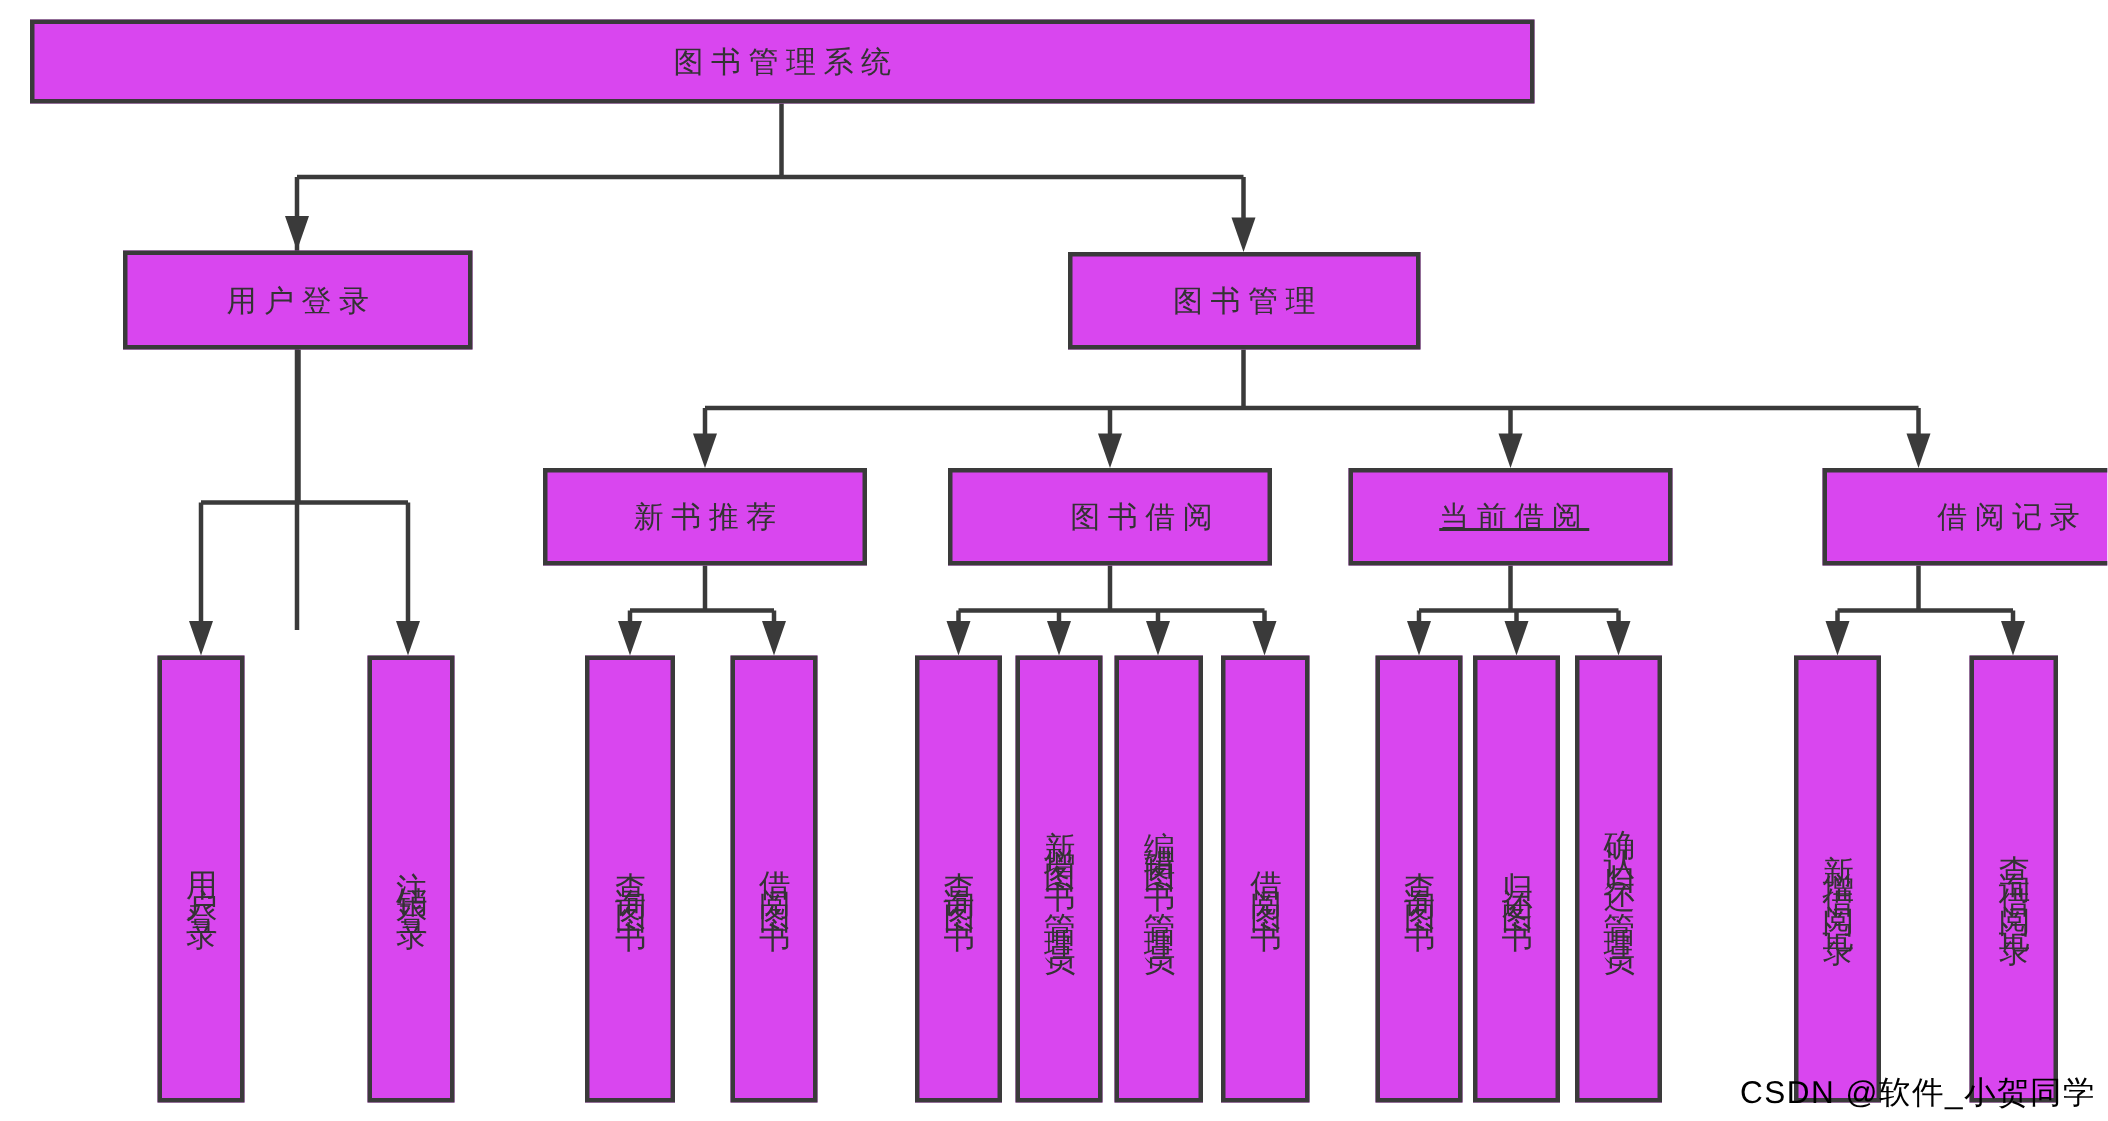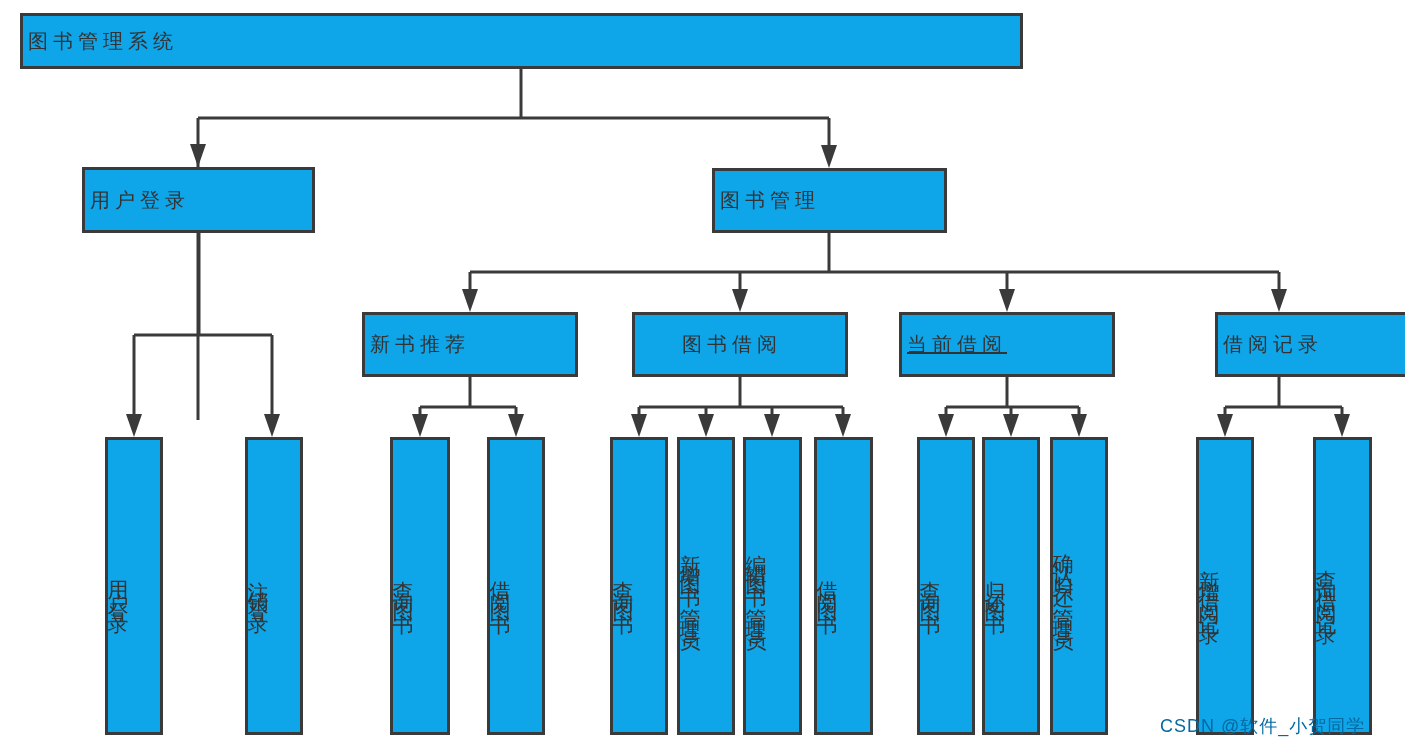--- a/index.html
+++ b/index.html
@@ -20,24 +20,24 @@
     left: 0;
     top: 0;
     width: 1405px;
     height: 747px;
     z-index: 1;
   }
   .node {
     position: absolute;
     box-sizing: border-box;
     border: 3px solid #3a3a3a;
-    background: #0ea5e9;
+    background: #d946ef;
     display: flex;
     align-items: center;
-    justify-content: flex-start;
+    justify-content: center;
     color: #333333;
     z-index: 2;
   }
   .hlabel {
     font-size: 20px;
     letter-spacing: 5px;
     text-indent: 5px;
     white-space: nowrap;
   }
   .leaf {
@@ -50,23 +50,23 @@
     font-size: 21px;
     letter-spacing: 11px;
     line-height: 1;
     color: #333333;
     white-space: nowrap;
   }
   .watermark {
     position: absolute;
     left: 1160px;
     top: 714px;
-    font-size: 18px;
+    font-size: 21px;
     letter-spacing: 1px;
-    color: #0369a1;
+    color: #000000;
     z-index: 3;
     white-space: nowrap;
   }
 </style>
 </head>
 <body>
 
 <div class="canvas">
 
   <svg class="connectors" viewBox="0 0 1405 747" xmlns="http://www.w3.org/2000/svg">

